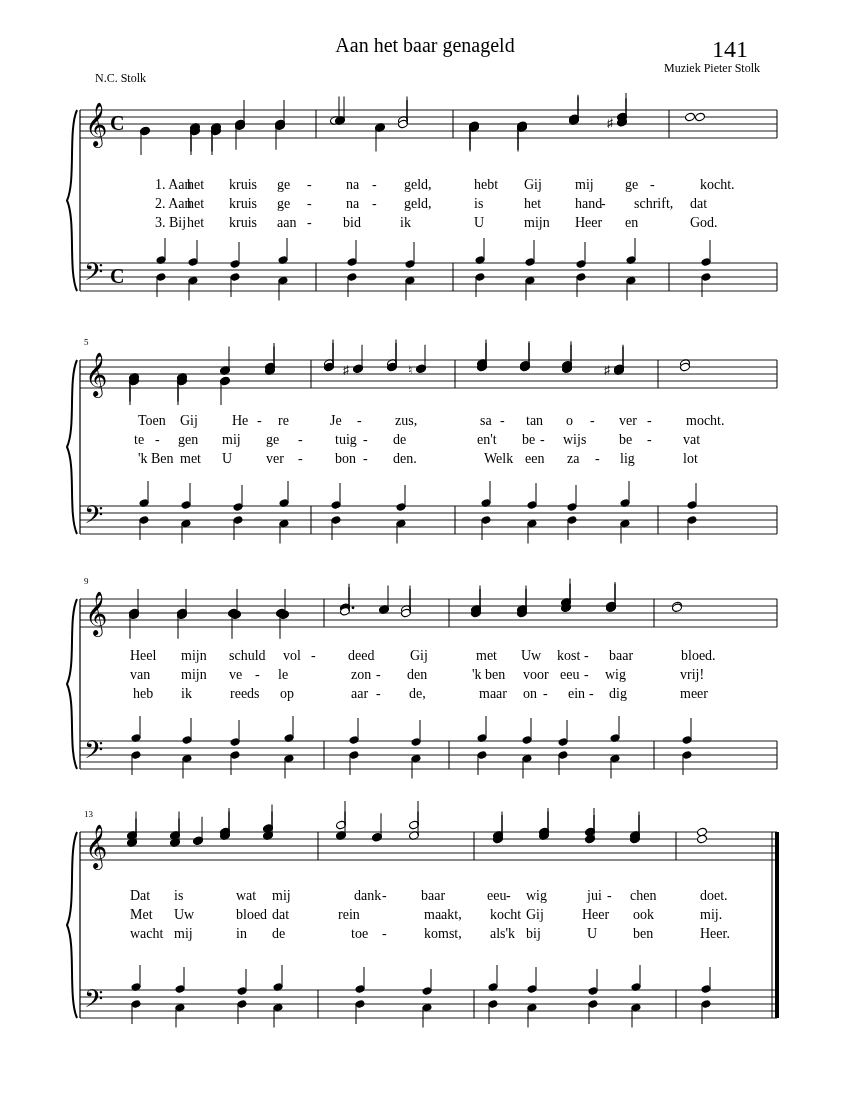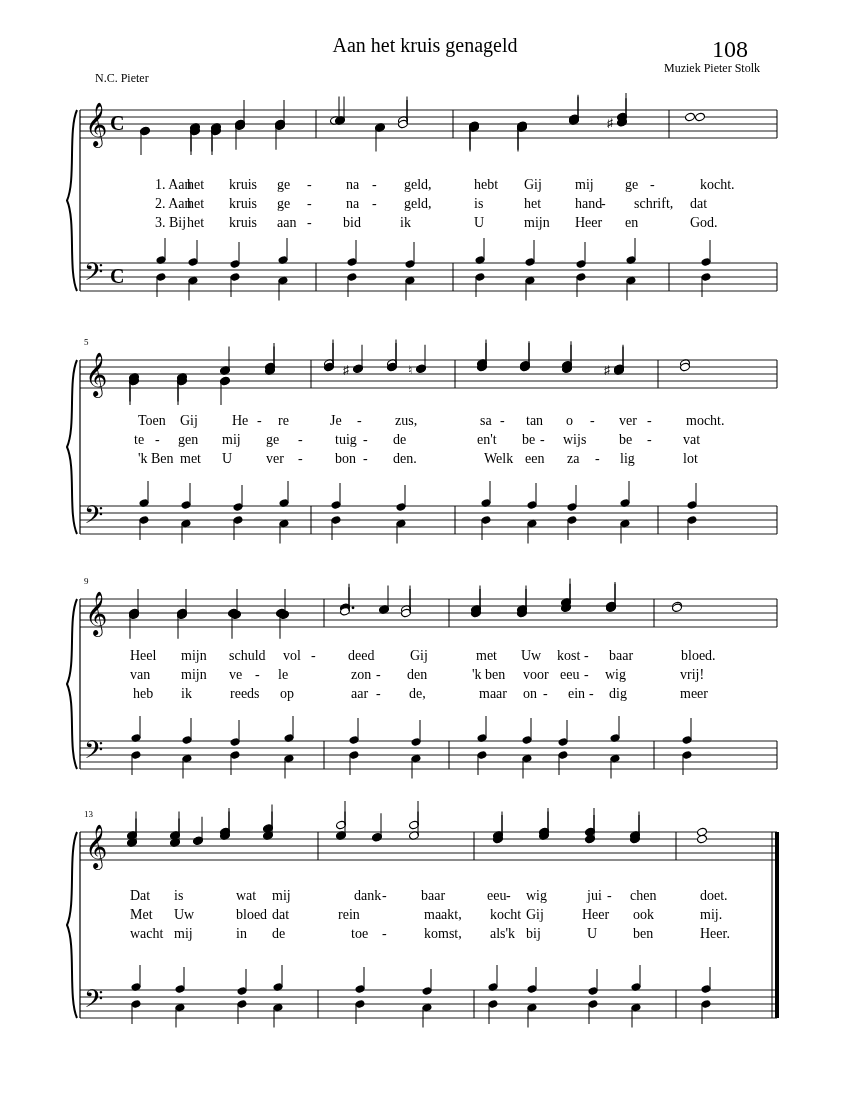--- a/index.html
+++ b/index.html
@@ -9,23 +9,23 @@
   .hymn-number { position: absolute; top: 36px; left: 712px; font-size: 24px; }
   .lyricist { position: absolute; top: 71px; left: 95px; font-size: 12px; }
   .composer { position: absolute; top: 61px; left: 664px; font-size: 12px; }
   svg.score { position: absolute; top: 0; left: 0; }
   .measure-number { font-family: "Liberation Serif", serif; font-size: 9px; }
   .lyric { font-family: "Liberation Serif", serif; font-size: 14px; }
 </style>
 </head>
 <body>
 
-<div class="title">Aan het kruis genageld</div>
-<div class="hymn-number">108</div>
-<div class="lyricist">N.C. Pieter</div>
+<div class="title">Aan het baar genageld</div>
+<div class="hymn-number">141</div>
+<div class="lyricist">N.C. Stolk</div>
 <div class="composer">Muziek Pieter Stolk</div>
 
 <svg class="score" id="score" width="850" height="1100" viewBox="0 0 850 1100" xmlns="http://www.w3.org/2000/svg">
     <g>
       <line x1="80" x2="777" y1="110" y2="110" stroke="#000" stroke-width="0.9"></line>
       <line x1="80" x2="777" y1="117" y2="117" stroke="#000" stroke-width="0.9"></line>
       <line x1="80" x2="777" y1="124" y2="124" stroke="#000" stroke-width="0.9"></line>
       <line x1="80" x2="777" y1="131" y2="131" stroke="#000" stroke-width="0.9"></line>
       <line x1="80" x2="777" y1="138" y2="138" stroke="#000" stroke-width="0.9"></line>
       <line x1="80" x2="777" y1="263" y2="263" stroke="#000" stroke-width="0.9"></line>

